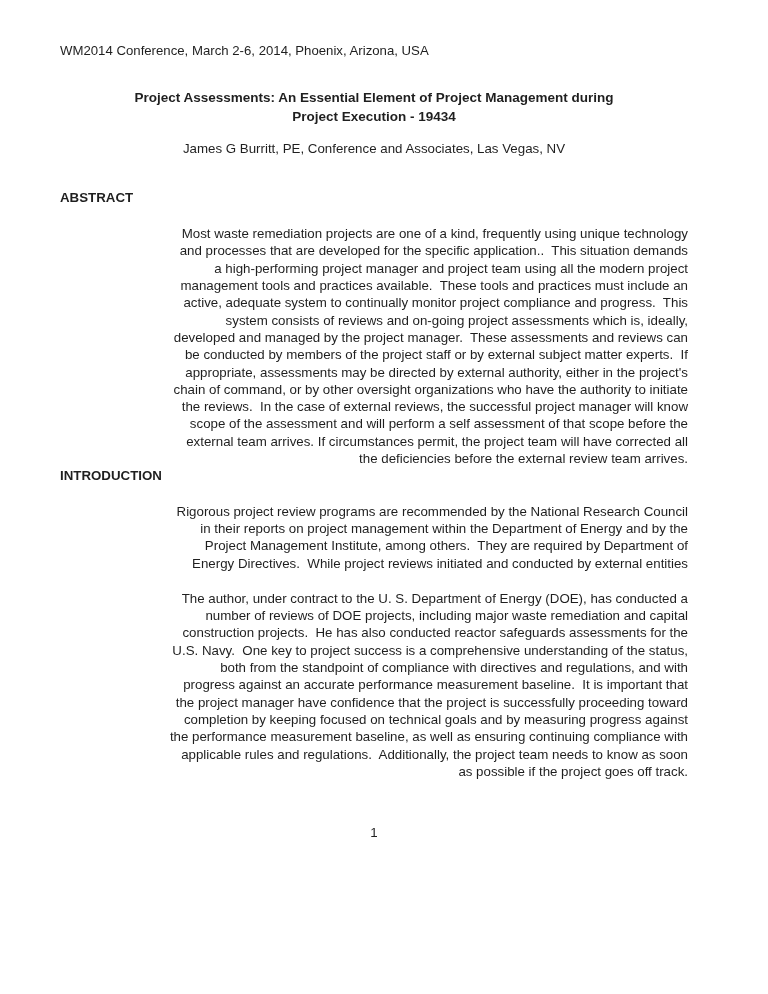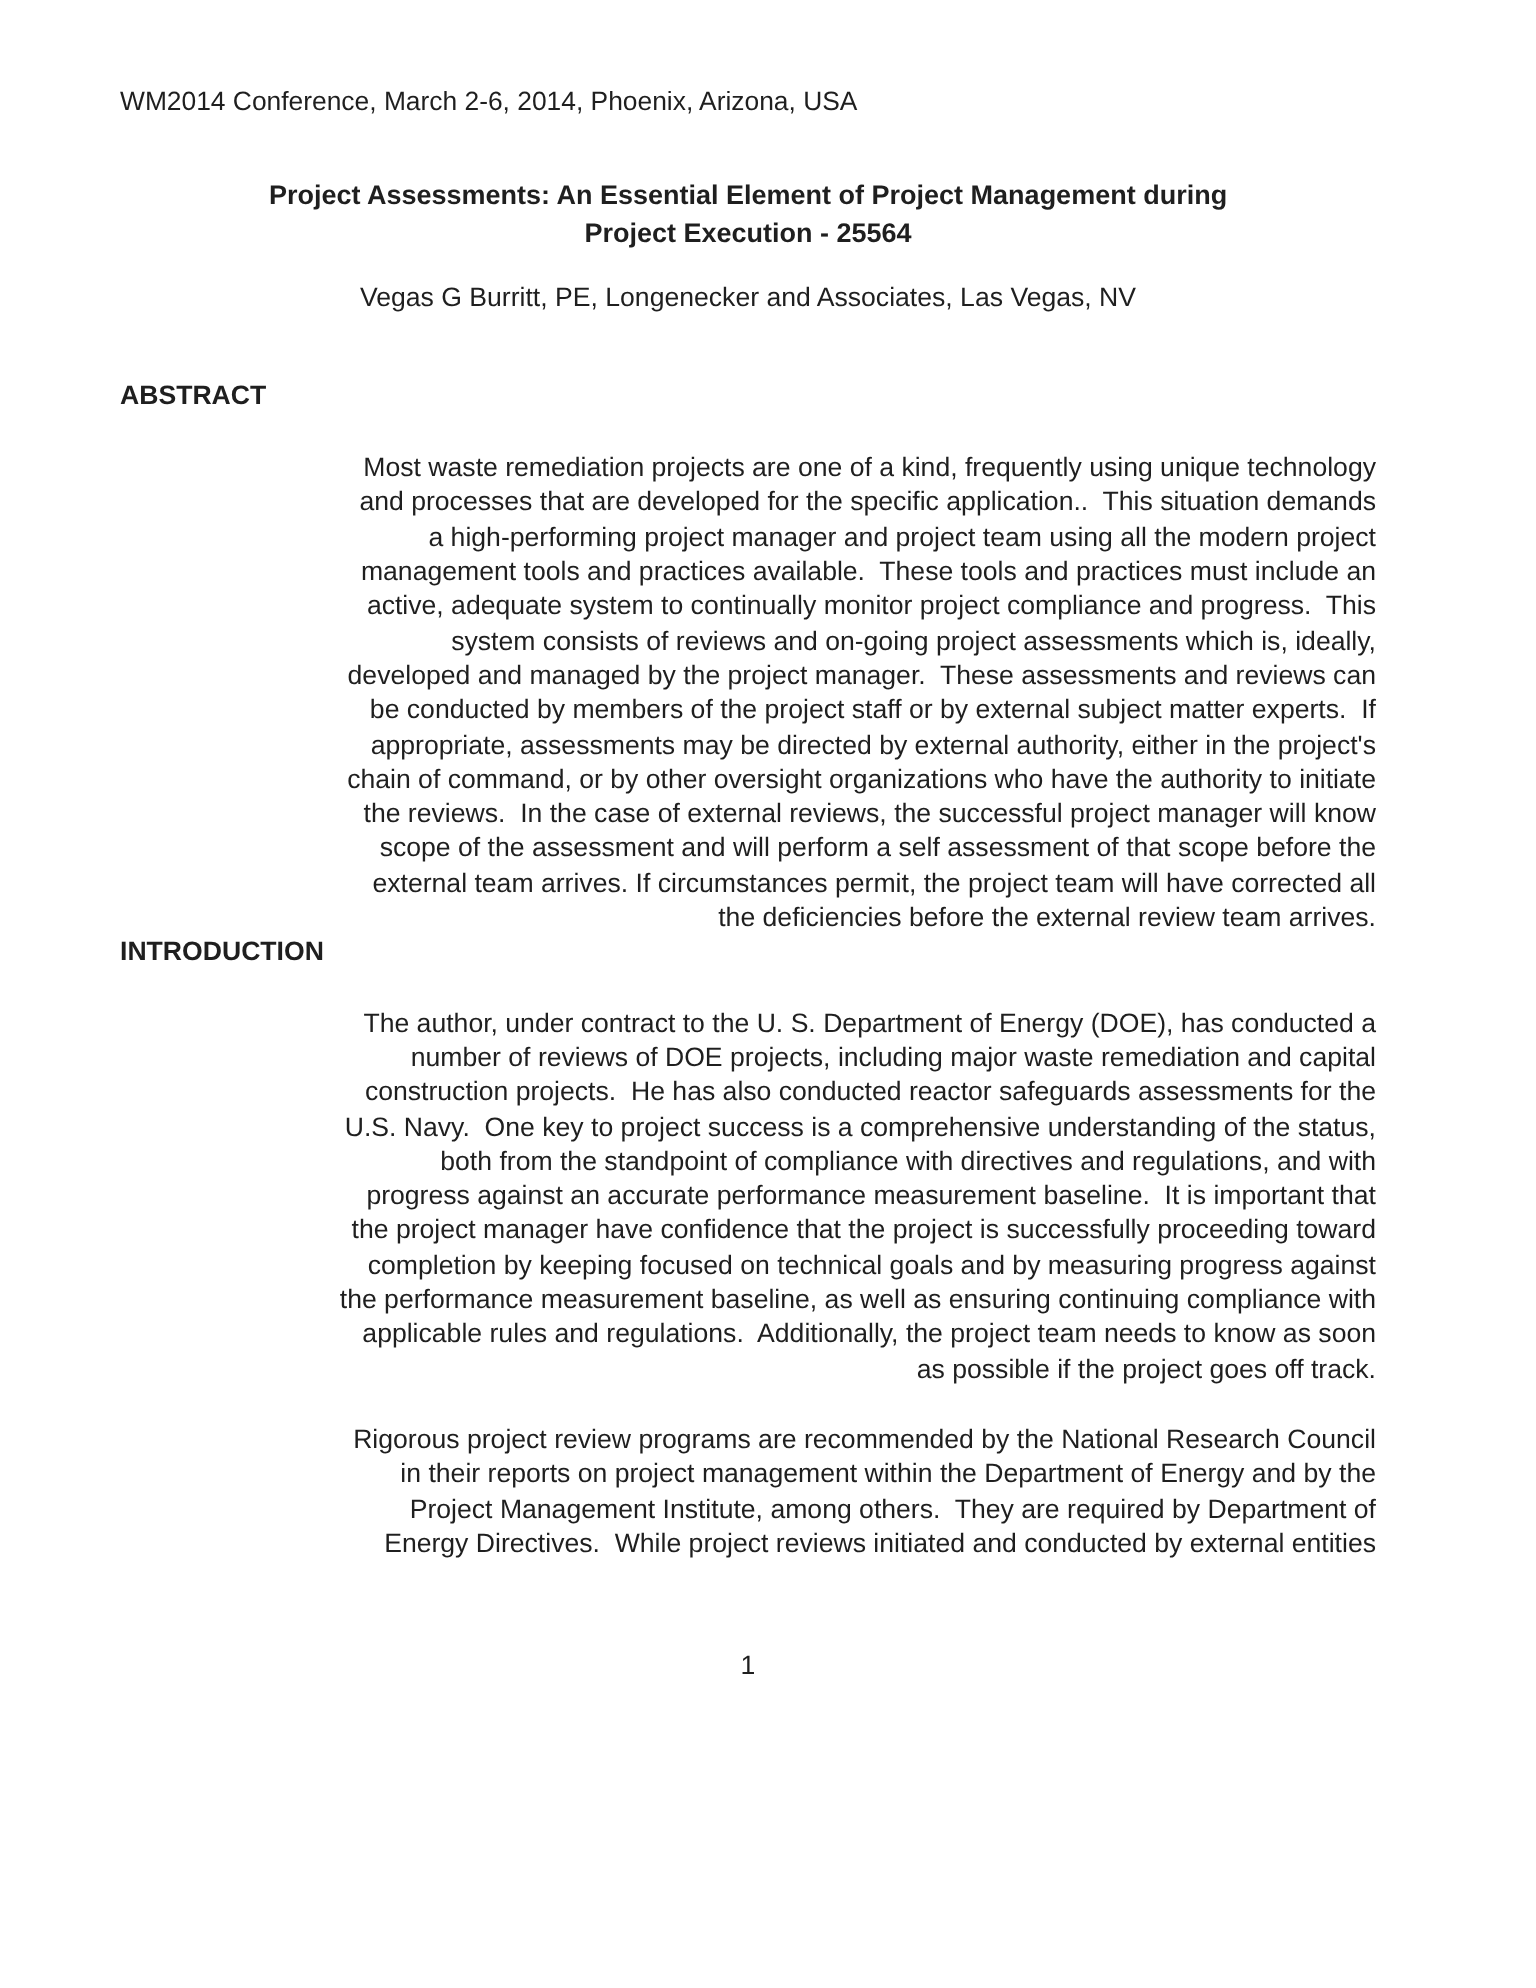--- a/index.html
+++ b/index.html
@@ -63,23 +63,23 @@
   }
 </style>
 </head>
 <body>
 
 <div class="page">
 
   <div class="running-header">WM2014 Conference, March 2-6, 2014, Phoenix, Arizona, USA</div>
 
   <div class="paper-title">Project Assessments: An Essential Element of Project Management during
-Project Execution - 25564</div>
+Project Execution - 19434</div>
 
-  <div class="author-line">Vegas G Burritt, PE, Longenecker and Associates, Las Vegas, NV</div>
+  <div class="author-line">James G Burritt, PE, Conference and Associates, Las Vegas, NV</div>
 
   <div class="section-heading heading-abstract">ABSTRACT</div>
 
   <div class="paragraph first-after-heading">Most waste remediation projects are one of a kind, frequently using unique technology
 and processes that are developed for the specific application..  This situation demands
 a high-performing project manager and project team using all the modern project
 management tools and practices available.  These tools and practices must include an
 active, adequate system to continually monitor project compliance and progress.  This
 system consists of reviews and on-going project assessments which is, ideally,
 developed and managed by the project manager.  These assessments and reviews can
@@ -87,32 +87,32 @@
 appropriate, assessments may be directed by external authority, either in the project's
 chain of command, or by other oversight organizations who have the authority to initiate
 the reviews.  In the case of external reviews, the successful project manager will know
 scope of the assessment and will perform a self assessment of that scope before the
 external team arrives. If circumstances permit, the project team will have corrected all
 the deficiencies before the external review team arrives.</div>
 
 
   <div class="section-heading heading-introduction">INTRODUCTION</div>
 
+  <div class="paragraph">Rigorous project review programs are recommended by the National Research Council
+in their reports on project management within the Department of Energy and by the
+Project Management Institute, among others.  They are required by Department of
+Energy Directives.  While project reviews initiated and conducted by external entities</div>
+
   <div class="paragraph">The author, under contract to the U. S. Department of Energy (DOE), has conducted a
 number of reviews of DOE projects, including major waste remediation and capital
 construction projects.  He has also conducted reactor safeguards assessments for the
 U.S. Navy.  One key to project success is a comprehensive understanding of the status,
 both from the standpoint of compliance with directives and regulations, and with
 progress against an accurate performance measurement baseline.  It is important that
 the project manager have confidence that the project is successfully proceeding toward
 completion by keeping focused on technical goals and by measuring progress against
 the performance measurement baseline, as well as ensuring continuing compliance with
 applicable rules and regulations.  Additionally, the project team needs to know as soon
 as possible if the project goes off track.</div>
 
-  <div class="paragraph">Rigorous project review programs are recommended by the National Research Council
-in their reports on project management within the Department of Energy and by the
-Project Management Institute, among others.  They are required by Department of
-Energy Directives.  While project reviews initiated and conducted by external entities</div>
-
   <div class="page-footer">1</div>
 
 </div>
 
 </body></html>

